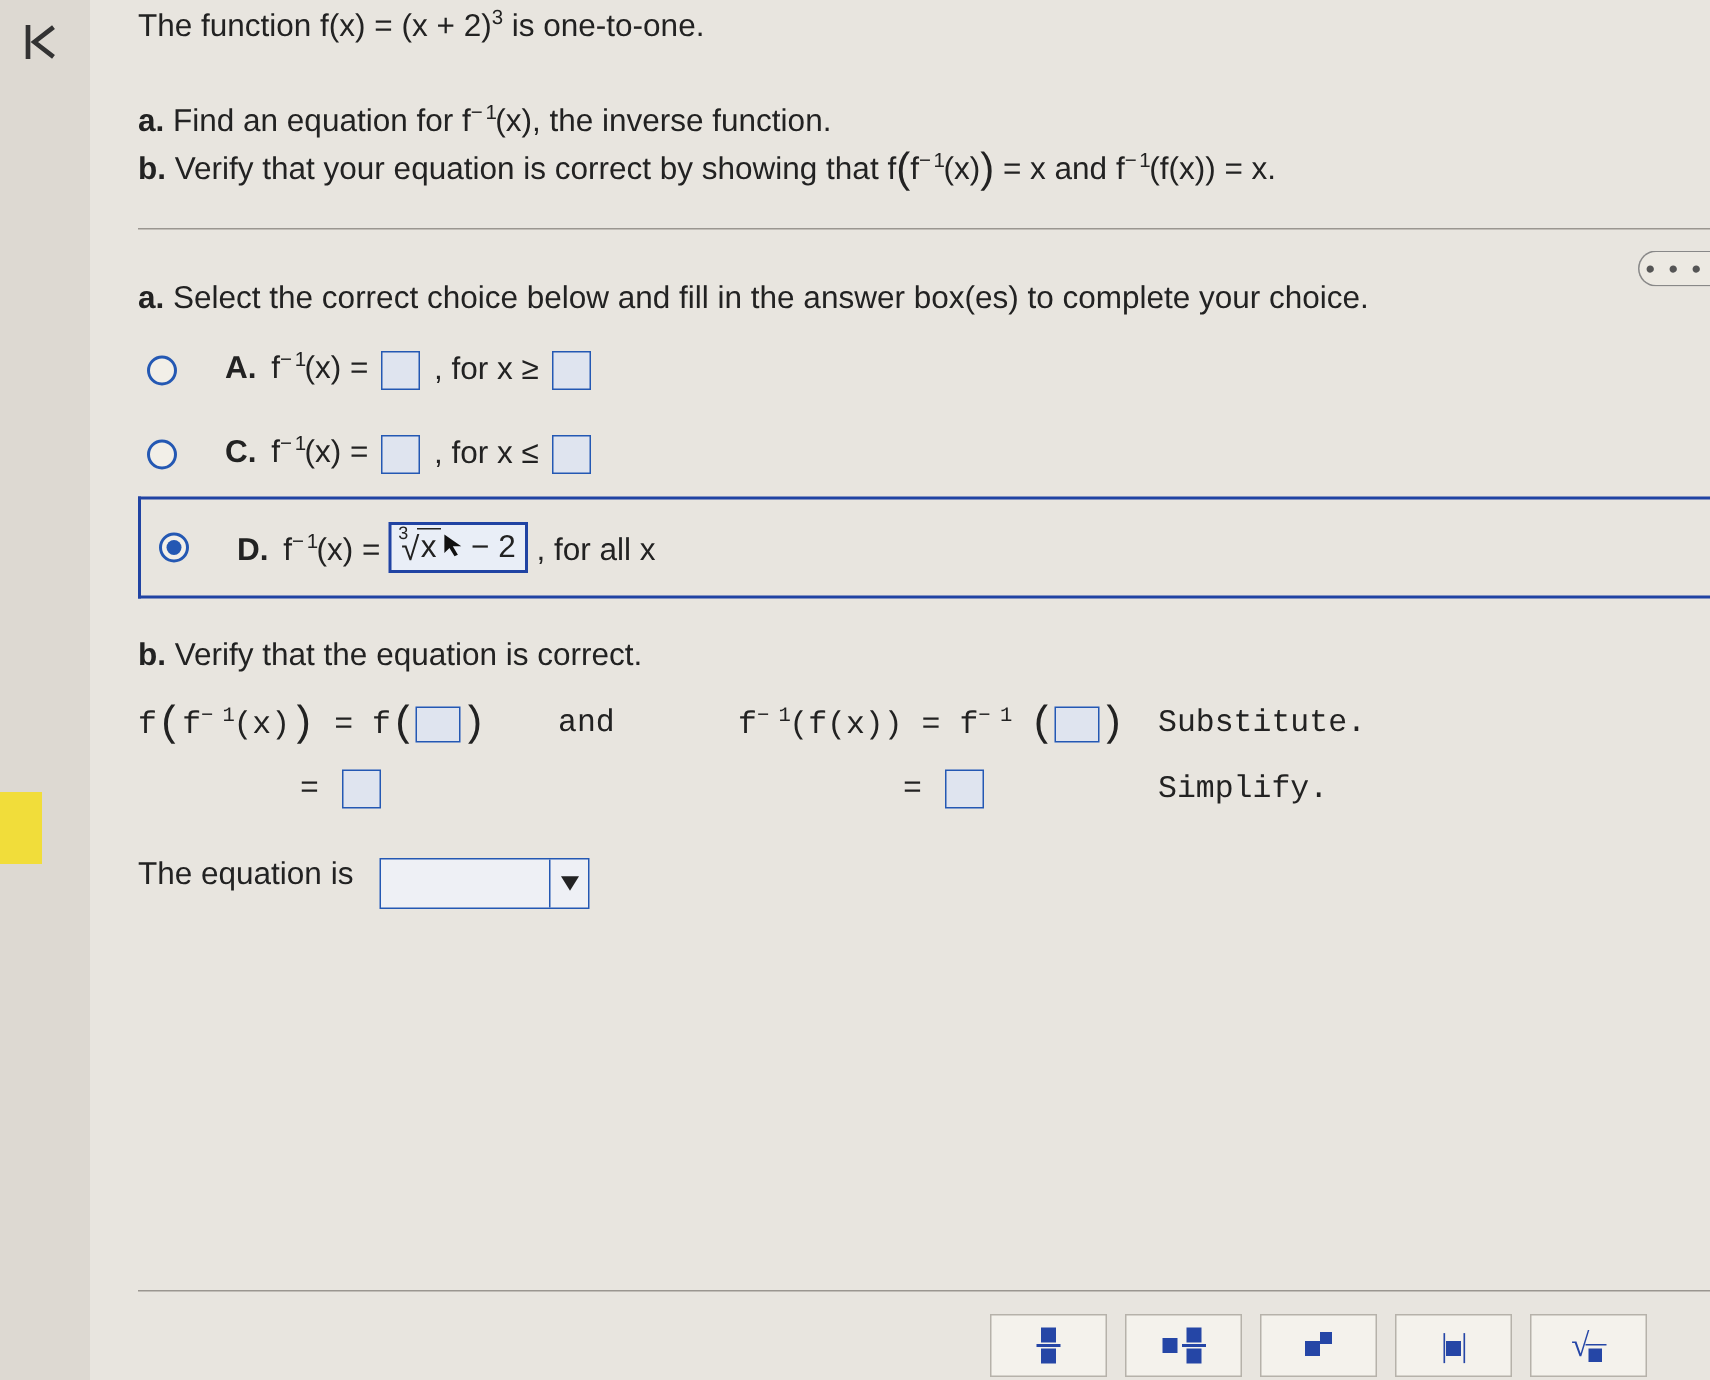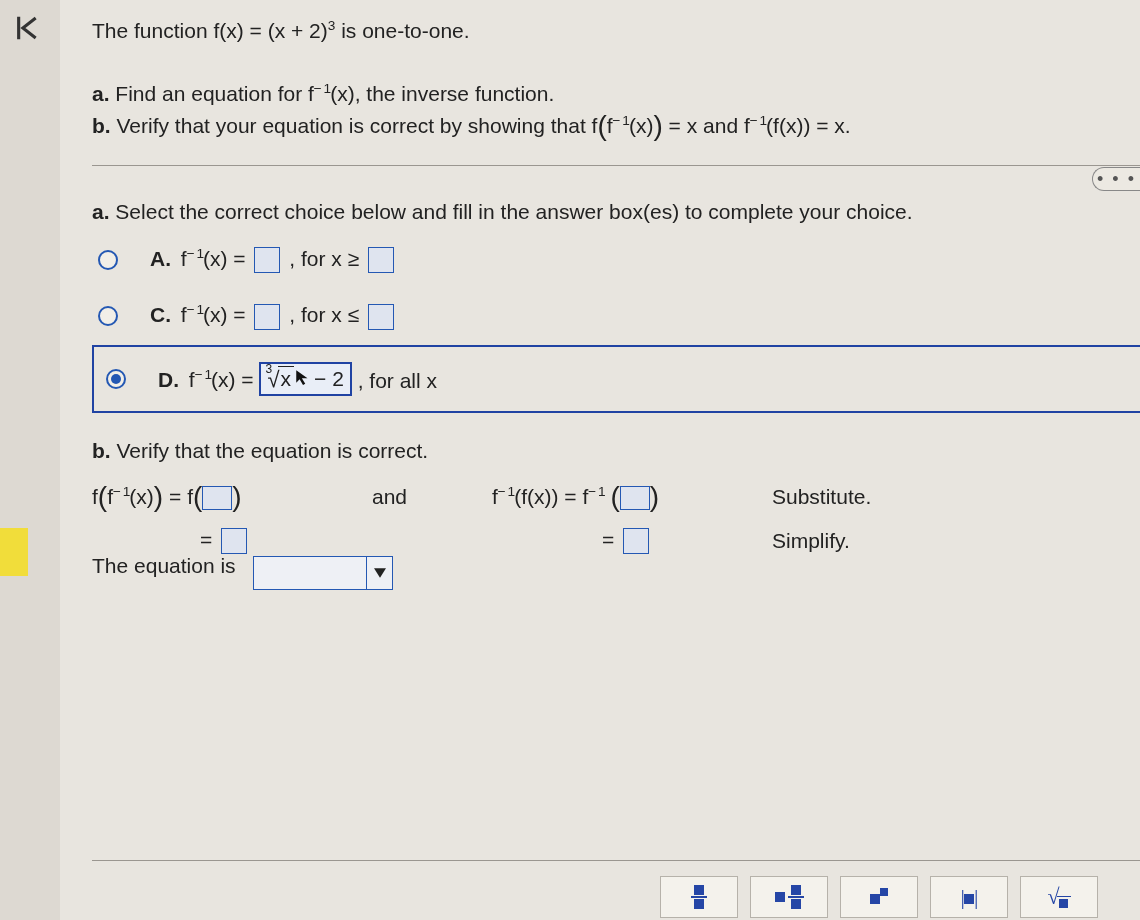--- a/index.html
+++ b/index.html
@@ -28,21 +28,21 @@
   }
   .back-icon {
     position: absolute;
     left: 10px; top: 8px;
     width: 40px; height: 40px;
     display: flex; align-items: center; justify-content: center;
   }
   .back-icon svg { width: 34px; height: 34px; stroke: #333; stroke-width: 2.2; fill: none; }
   .content {
     position: absolute;
-    left: 92px; top: 15px; right: 0;
+    left: 92px; top: 2px; right: 0;
     padding: 0;
   }
   .problem-top { line-height: 1.55; }
   sup { font-size: 0.65em; vertical-align: super; line-height: 0; }
   .sup-neg1 { font-size: 0.65em; vertical-align: super; line-height: 0; letter-spacing: -1px; }
   .rule {
     border: none;
     border-top: 1px solid #9a9690;
     margin: 22px 0 34px 0;
   }
@@ -115,20 +115,21 @@
   .cursor-icon { position: relative; width: 16px; height: 16px; }
   .cursor-icon svg { position: absolute; left: -2px; top: -3px; width: 18px; height: 18px; }
   .verify-block { margin-top: 26px; }
   .verify-grid {
     display: grid;
     grid-template-columns: 280px 120px 280px 200px;
     row-gap: 18px;
     align-items: center;
     margin-top: 22px;
     font-size: 21px;
+    font-family: Liberation Mono, monospace;
   }
   .big-paren { font-size: 28px; line-height: 0.2; position: relative; top: 2px; }
   .paren-box {
     display: inline-block;
     width: 30px; height: 24px;
     border: 1.5px solid #2458b3;
     background: #dfe4ef;
     vertical-align: middle;
   }
   .eq-dropdown {
@@ -297,21 +298,21 @@
         <span class="box-blank"></span>
       </div>
       <div></div>
       <div style="padding-left:110px">
         <span>= </span>
         <span class="box-blank"></span>
       </div>
       <div>Simplify.</div>
     </div>
 
-    <div style="">
+    <div style="margin-top:32px">
       <span>The equation is</span>
       <span class="eq-dropdown">
         <span class="dd-field"></span>
         <span class="dd-btn">
           <svg viewBox="0 0 10 8">
               <path d="M0 0 L10 0 L5 8 Z"></path>
             </svg>
         </span>
       </span>
     </div>

